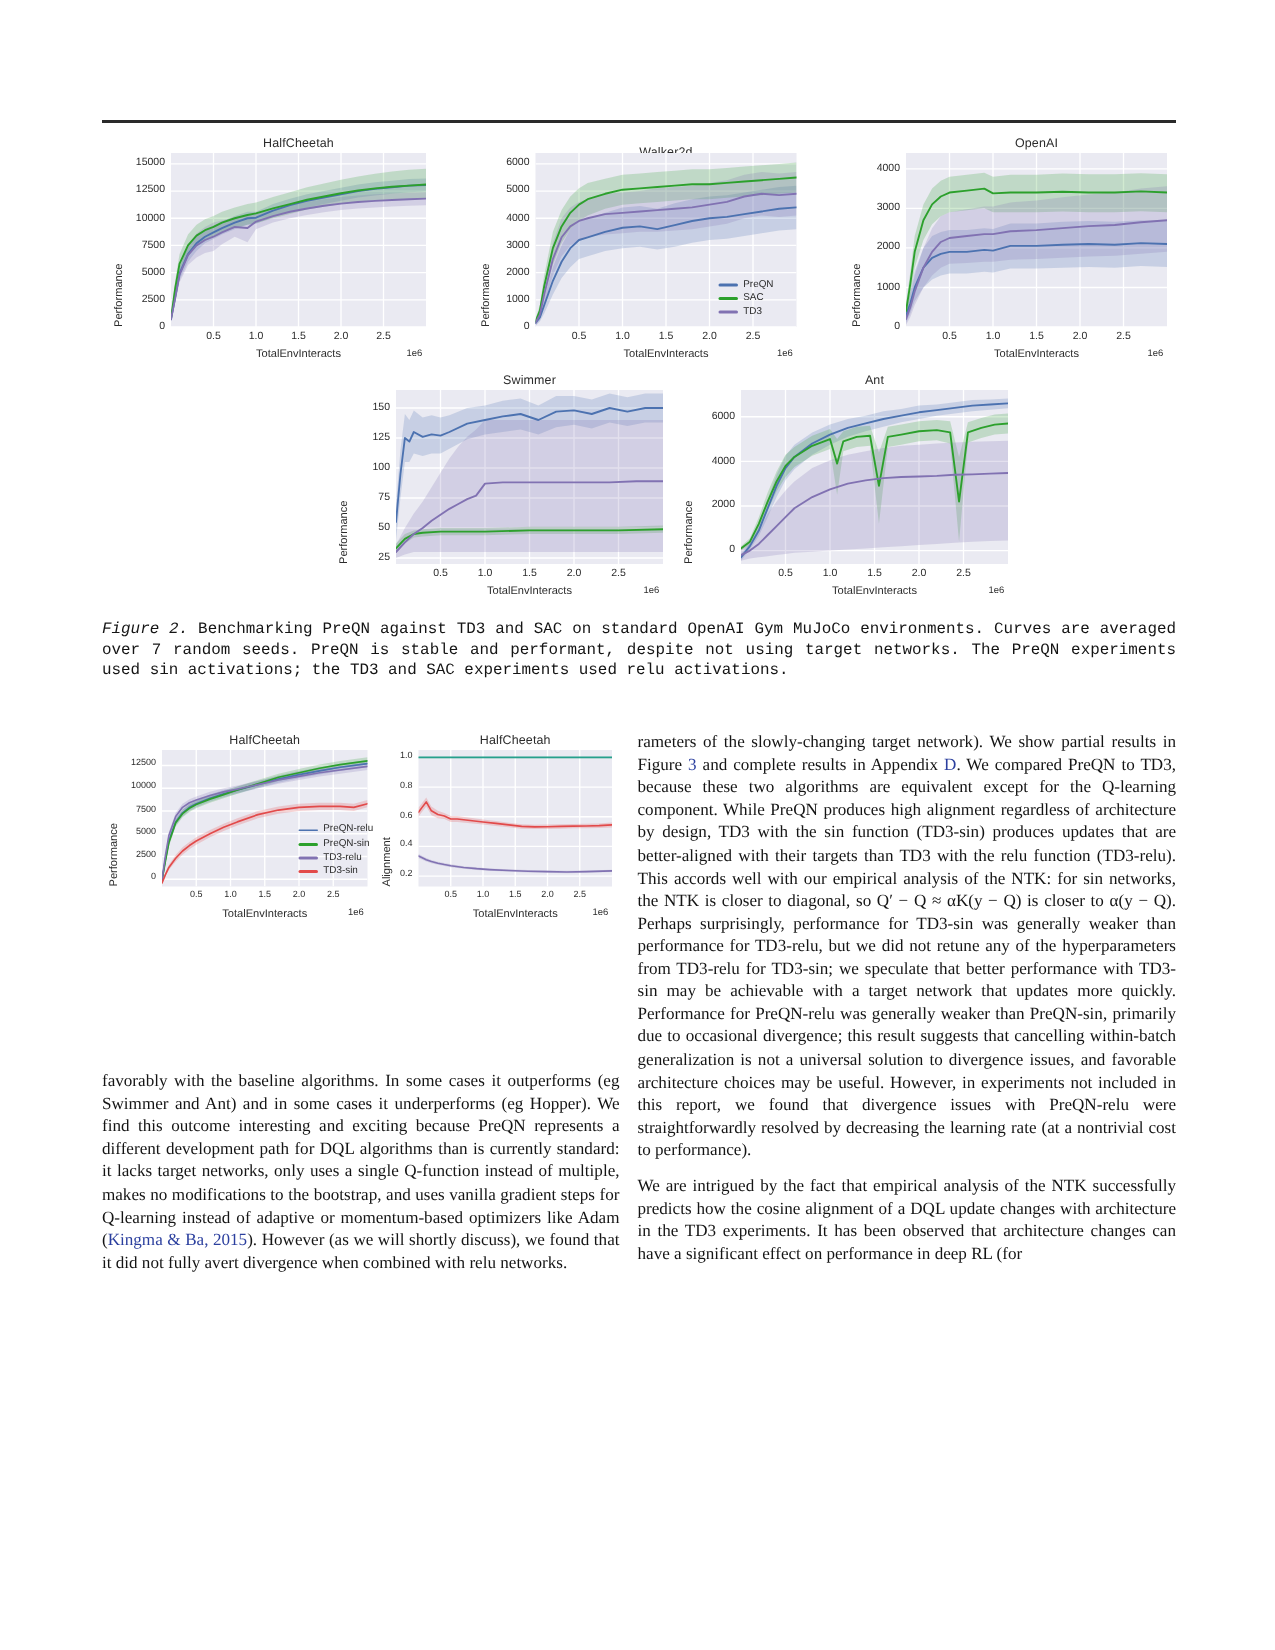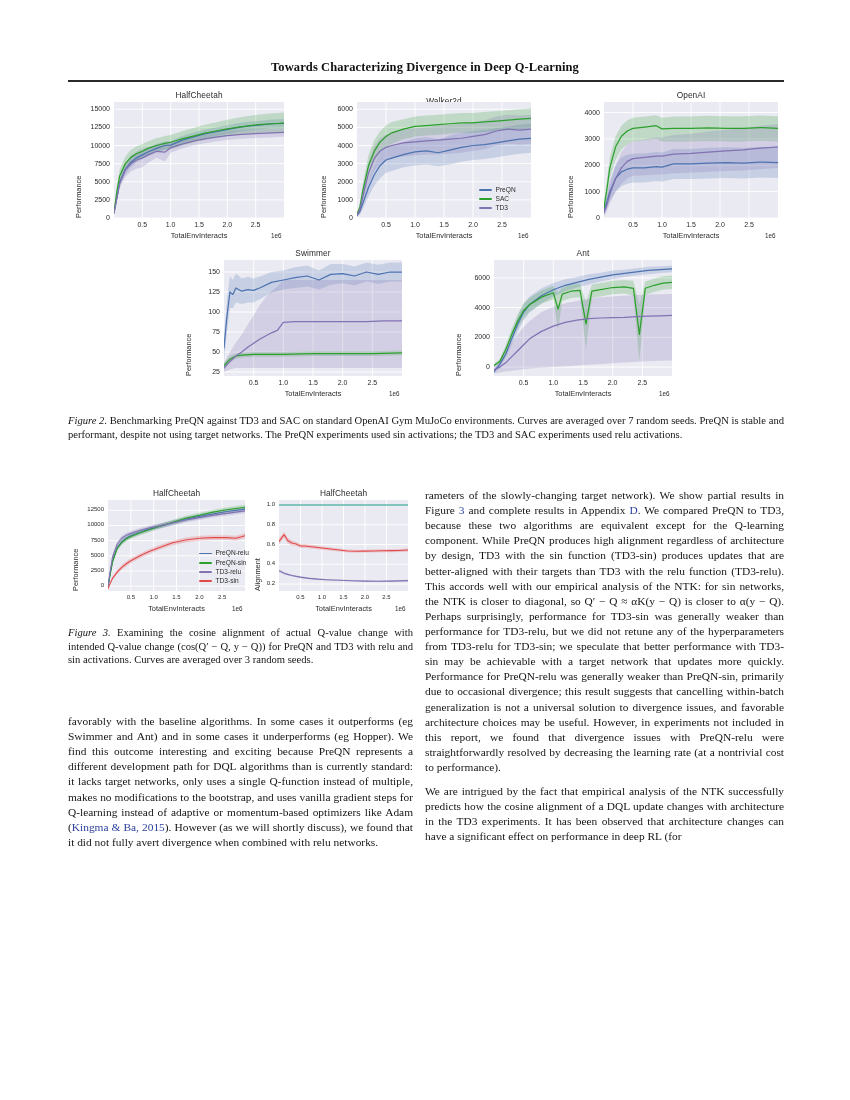--- a/index.html
+++ b/index.html
@@ -52,21 +52,21 @@
     top: 0; left: 0;
     width: 716px; height: 158px;
     display: flex;
     justify-content: space-between;
   }
   .fig2-row2 {
     position: absolute;
     top: 158px; left: 110px;
     width: 500px; height: 158px;
     display: flex;
-    justify-content: space-between;
+    justify-content: flex-end;
   }
 
   
   .plot {
     position: relative;
     font-family: "Liberation Sans", sans-serif;
   }
   .plot-title {
     position: absolute;
     top: 0;
@@ -132,21 +132,21 @@
     width: 13px;
     height: 1.6px;
     margin-right: 3.5px;
     flex: none;
     border-radius: 1px;
   }
 
   
   .caption {
     position: absolute;
-    font-family: Liberation Serif, serif;
+    font-family: Liberation Mono, monospace;
     font-size: 10.6px;
     line-height: 1.28;
     text-align: justify;
     color: #141414;
   }
   .caption i { font-style: italic; }
 
   .col {
     position: absolute;
     font-family: "Liberation Serif", serif;
@@ -157,21 +157,20 @@
   }
   .col p { margin: 0 0 9px 0; }
   .col p:last-child { margin-bottom: 0; }
   .lnk { color: #2b3f9e; }
 </style>
 </head>
 <body>
 
 <div class="page">
 
-  <div class="running-head">Towards Characterizing Divergence in Deep Q-Learning</div>
   <div class="head-rule"></div>
 
   <div class="fig2">
     <div class="fig2-row1">
       <div class="plot" id="p0" style="width:222px;height:158px;">
           <div class="plot-title" style="top: 2px; left: 46px; width: 170px;">HalfCheetah</div>
           <div class="axes" style="left: 46px; top: 14px; width: 170px; height: 116px;">
             <svg width="170" height="116" viewBox="0 0 170 116">
               <line x1="28.333333333333332" x2="28.333333333333332" y1="0" y2="116" stroke="#ffffff" stroke-width="0.9"></line>
               <line x1="56.666666666666664" x2="56.666666666666664" y1="0" y2="116" stroke="#ffffff" stroke-width="0.9"></line>
@@ -470,23 +469,20 @@
         <div class="xtick" style="left: 59px; width: 24px; top: 106px; font-size: 6px;">1.0</div>
         <div class="xtick" style="left: 80.5px; width: 24px; top: 106px; font-size: 6px;">1.5</div>
         <div class="xtick" style="left: 102px; width: 24px; top: 106px; font-size: 6px;">2.0</div>
         <div class="xtick" style="left: 123.5px; width: 24px; top: 106px; font-size: 6px;">2.5</div>
         <div class="ylabel" style="left: 2px; top: 103px;">Alignment</div>
         <div class="xlabel" style="left: 28px; width: 129px; top: 116px;">TotalEnvInteracts</div>
         <div class="exp-label" style="left: 144px; top: 117px;">1e6</div>
       </div>
   </div>
 
-  <div class="caption" style="top:626px;left:68px;width:345px;">
-    <i>Figure 3.</i><span> Examining the cosine alignment of actual Q-value change with intended Q-value change (cos(Q′ − Q, y − Q)) for PreQN and TD3 with relu and sin activations. Curves are averaged over 3 random seeds.</span>
-  </div>
 
   <div class="col" id="leftcol" style="top:714px;left:68px;width:345px;">
       <p><span>favorably with the baseline algorithms. In some cases it outperforms (eg Swimmer and Ant) and in some cases it underperforms (eg Hopper). We find this outcome interesting and exciting because PreQN represents a different development path for DQL algorithms than is currently standard: it lacks target networks, only uses a single Q-function instead of multiple, makes no modifications to the bootstrap, and uses vanilla gradient steps for Q-learning instead of adaptive or momentum-based optimizers like Adam (</span><span class="lnk">Kingma &amp; Ba, 2015</span><span>). However (as we will shortly discuss), we found that it did not fully avert divergence when combined with relu networks.</span></p>
     </div>
 
   <div class="col" id="rightcol" style="top:488px;left:425px;width:359px;">
       <p><span>rameters of the slowly-changing target network). We show partial results in Figure </span><span class="lnk">3</span><span> and complete results in Appendix </span><span class="lnk">D</span><span>. We compared PreQN to TD3, because these two algorithms are equivalent except for the Q-learning component. While PreQN produces high alignment regardless of architecture by design, TD3 with the sin function (TD3-sin) produces updates that are better-aligned with their targets than TD3 with the relu function (TD3-relu). This accords well with our empirical analysis of the NTK: for sin networks, the NTK is closer to diagonal, so Q′ − Q ≈ αK(y − Q) is closer to α(y − Q). Perhaps surprisingly, performance for TD3-sin was generally weaker than performance for TD3-relu, but we did not retune any of the hyperparameters from TD3-relu for TD3-sin; we speculate that better performance with TD3-sin may be achievable with a target network that updates more quickly. Performance for PreQN-relu was generally weaker than PreQN-sin, primarily due to occasional divergence; this result suggests that cancelling within-batch generalization is not a universal solution to divergence issues, and favorable architecture choices may be useful. However, in experiments not included in this report, we found that divergence issues with PreQN-relu were straightforwardly resolved by decreasing the learning rate (at a nontrivial cost to performance).</span></p>
       <p><span>We are intrigued by the fact that empirical analysis of the NTK successfully predicts how the cosine alignment of a DQL update changes with architecture in the TD3 experiments. It has been observed that architecture changes can have a significant effect on performance in deep RL (for</span></p>
     </div>
 

